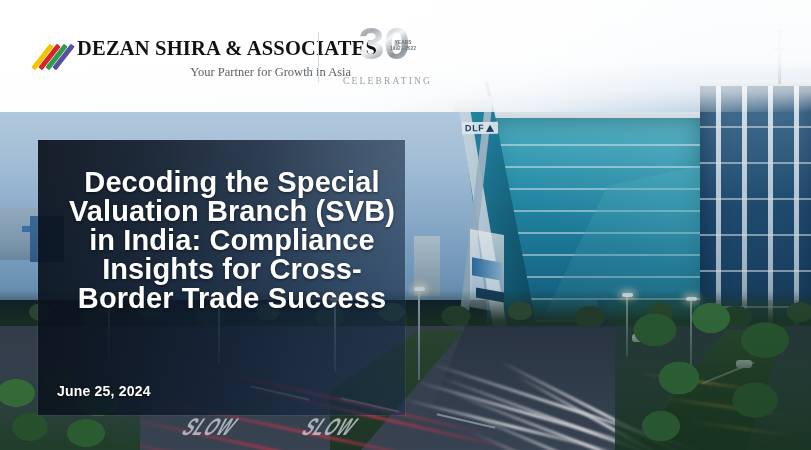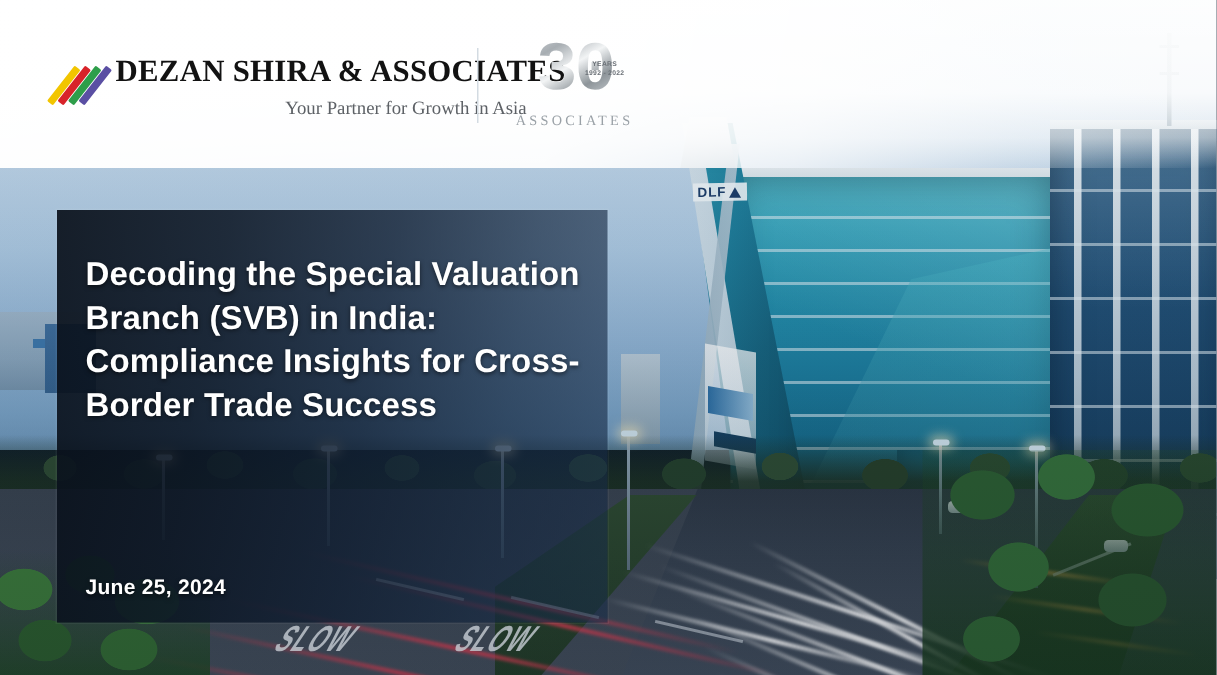--- a/index.html
+++ b/index.html
@@ -403,28 +403,29 @@
     background: linear-gradient(100deg,
         rgba(9,16,26,.92) 0%,
         rgba(12,22,36,.88) 28%,
         rgba(16,30,50,.80) 55%,
         rgba(20,38,62,.68) 78%,
         rgba(24,44,72,.58) 100%);
     box-shadow: 0 0 0 1px rgba(255,255,255,.05);
   }
   .title-text {
     position: absolute;
-    left: 19px; top: 28px;
+    left: 29px; top: 28px;
     width: 330px;
     color: #ffffff;
-    font-size: 22px;
+    font-size: 29px;
     font-weight: bold;
     line-height: 29px;
     letter-spacing: .1px;
     text-shadow: 0 1px 3px rgba(0,0,0,.55);
+    text-align: center;
   }
   .title-date {
     position: absolute;
     left: 19px; top: 243px;
     color: #ffffff;
     font-size: 14px;
     font-weight: bold;
     letter-spacing: .2px;
     text-shadow: 0 1px 3px rgba(0,0,0,.6);
   }
@@ -556,21 +557,21 @@
   </div>
 
   <div class="hdr-divider"></div>
 
   <div class="anniv">
     <div class="anniv-num">30</div>
     <div class="anniv-years">
       <div>YEARS</div>
       <div>1992 - 2022</div>
     </div>
-    <div class="anniv-cel">ASSOCIATES</div>
+    <div class="anniv-cel">CELEBRATING</div>
   </div>
 
   <div class="title-panel">
     <div class="title-text">Decoding the Special Valuation Branch (SVB) in India: Compliance Insights for Cross-Border Trade Success</div>
     <div class="title-date">June 25, 2024</div>
   </div>
 
 </div>
 
 </body></html>

